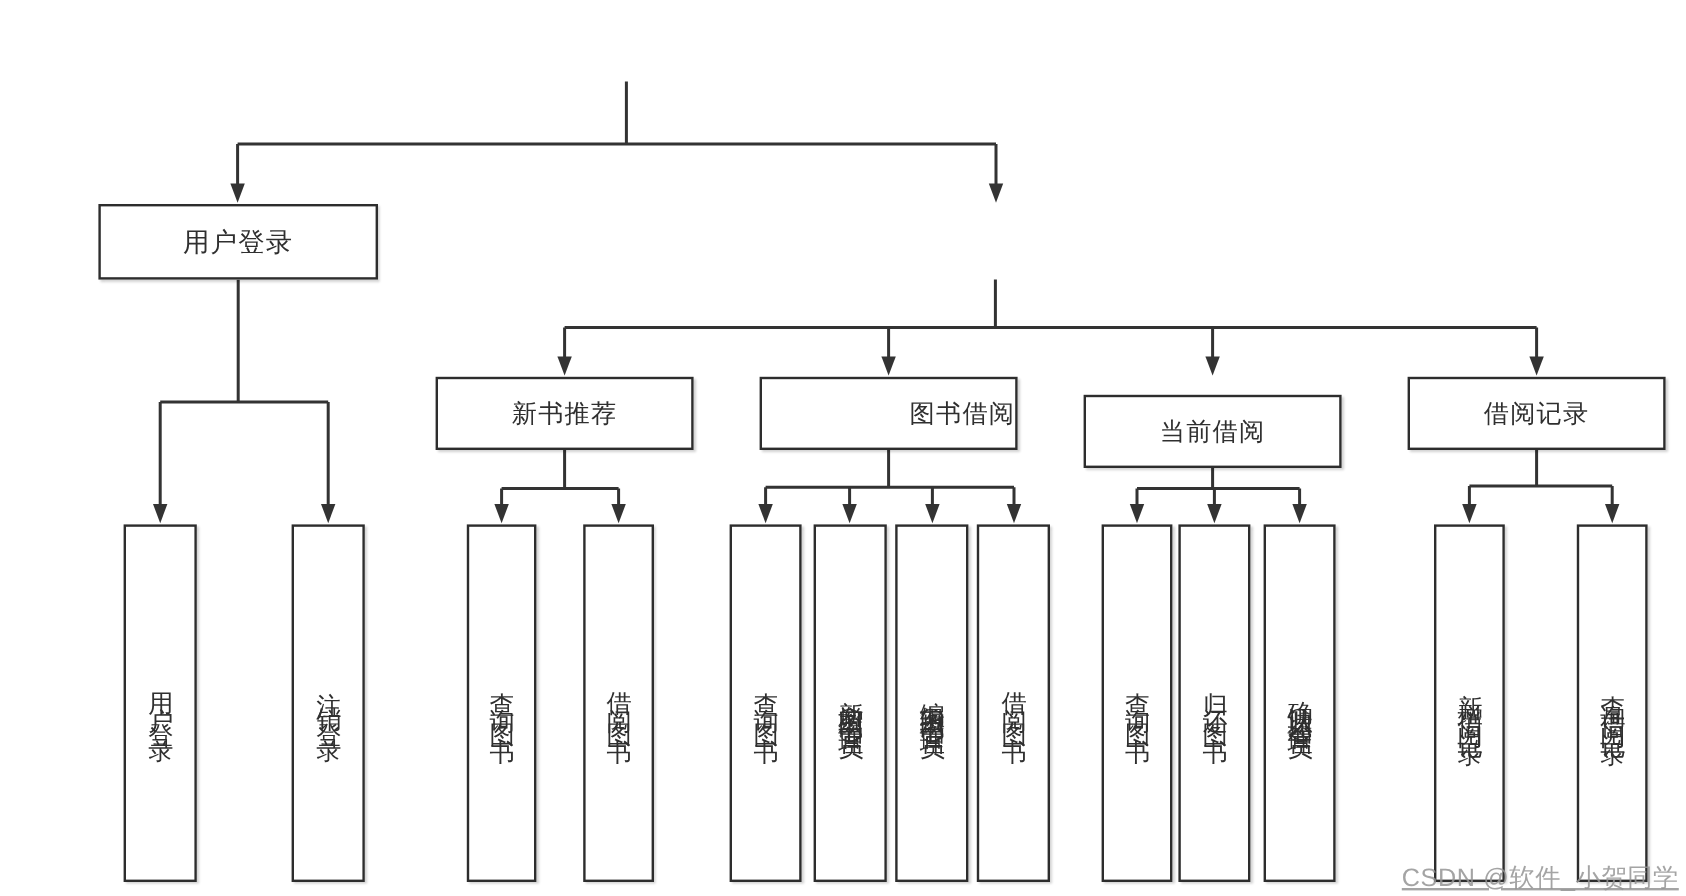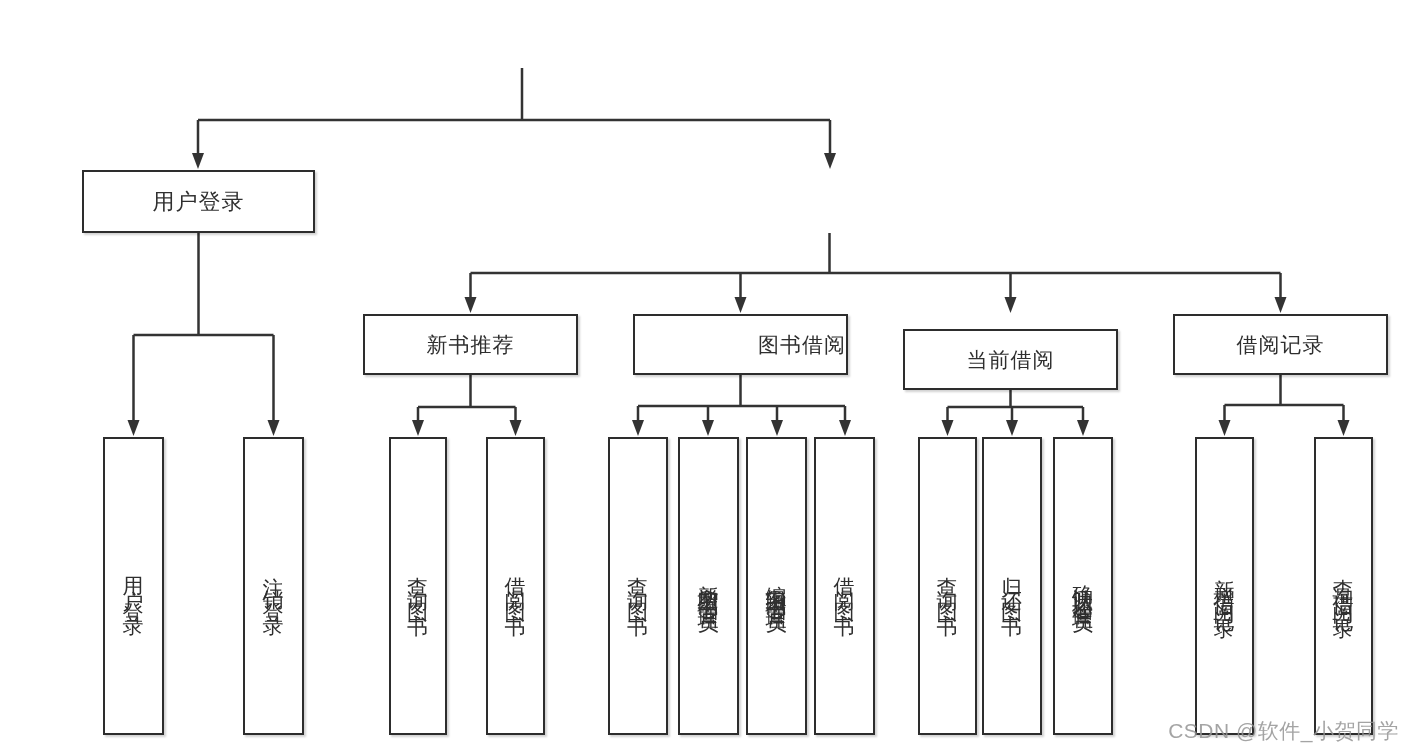--- a/index.html
+++ b/index.html
@@ -68,20 +68,21 @@
   .n-g5a { left: 1195px; width: 59px; }
   .n-g5b { left: 1314px; width: 59px; }
   #watermark {
     position: absolute;
     right: 6px;
     bottom: 2px;
     font-size: 21px;
     color: rgba(148,148,148,0.85);
     z-index: 3;
     letter-spacing: 0.5px;
+    text-decoration: underline;
   }
 </style>
 </head>
 <body>
 
 <div id="canvas">
 
   <svg id="wires" viewBox="0 0 1405 747" xmlns="http://www.w3.org/2000/svg">
     <g stroke="#333333" stroke-width="2.5" fill="none">
 

